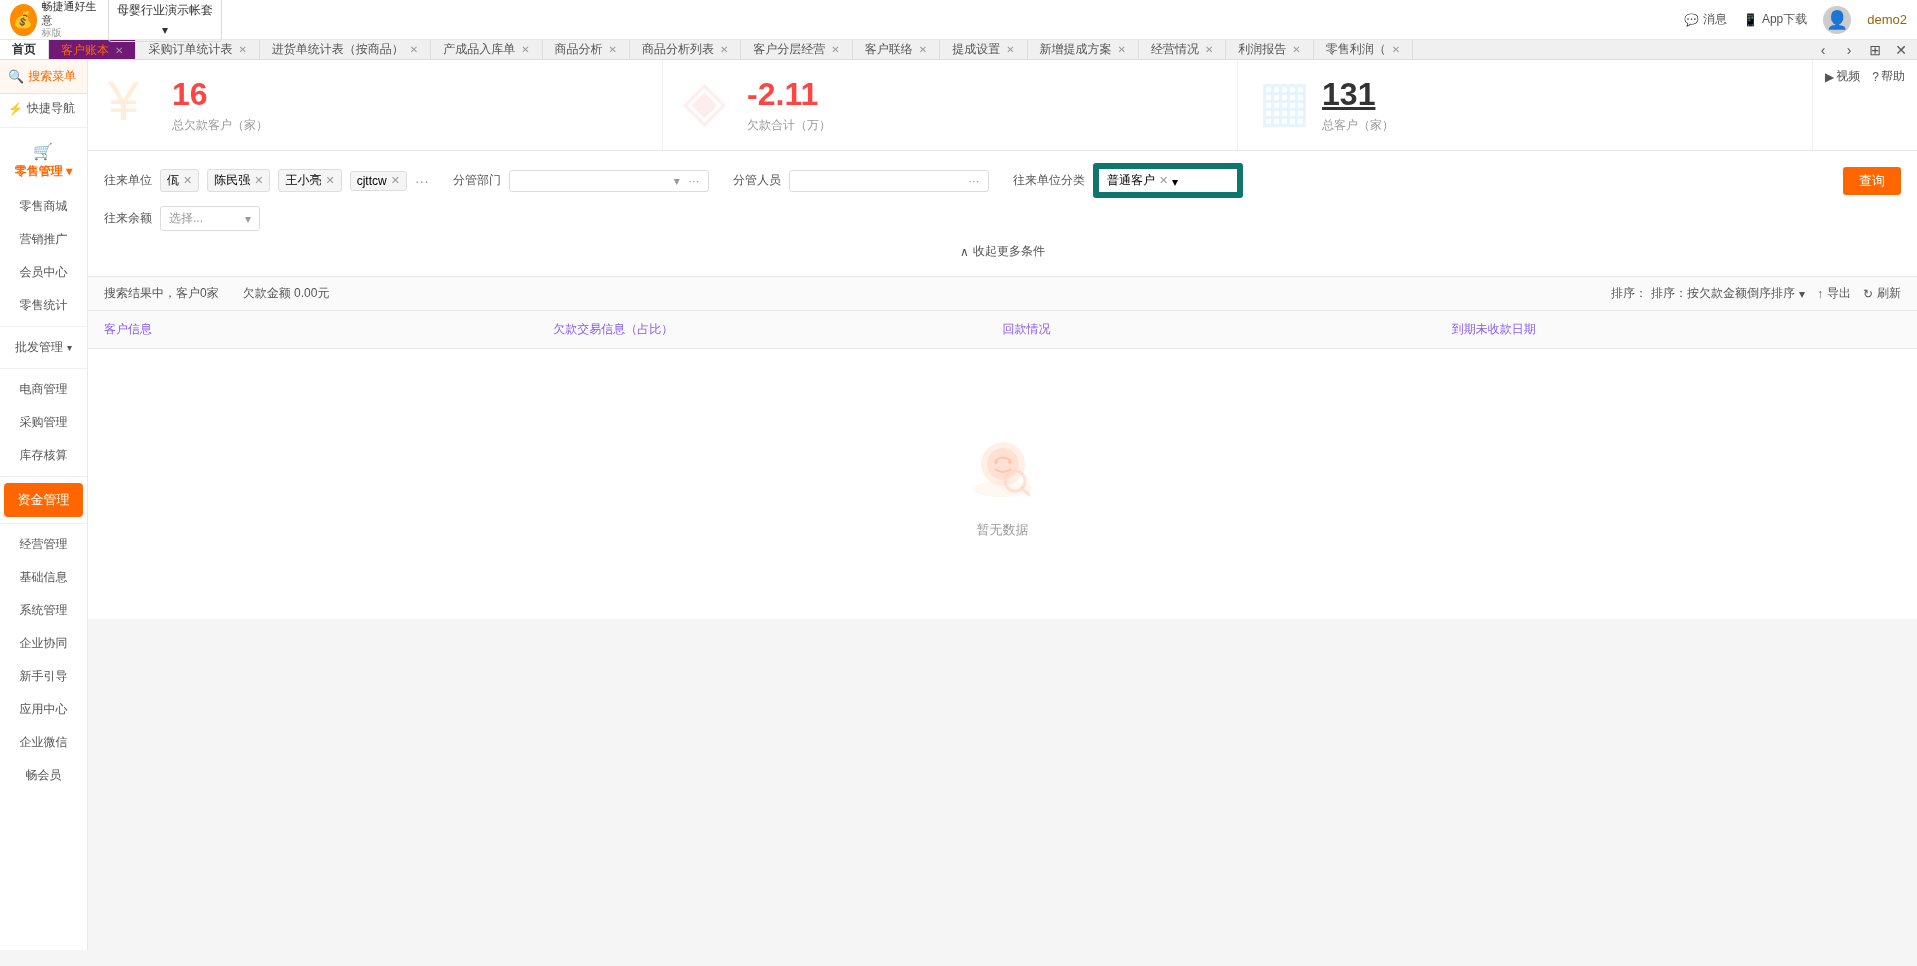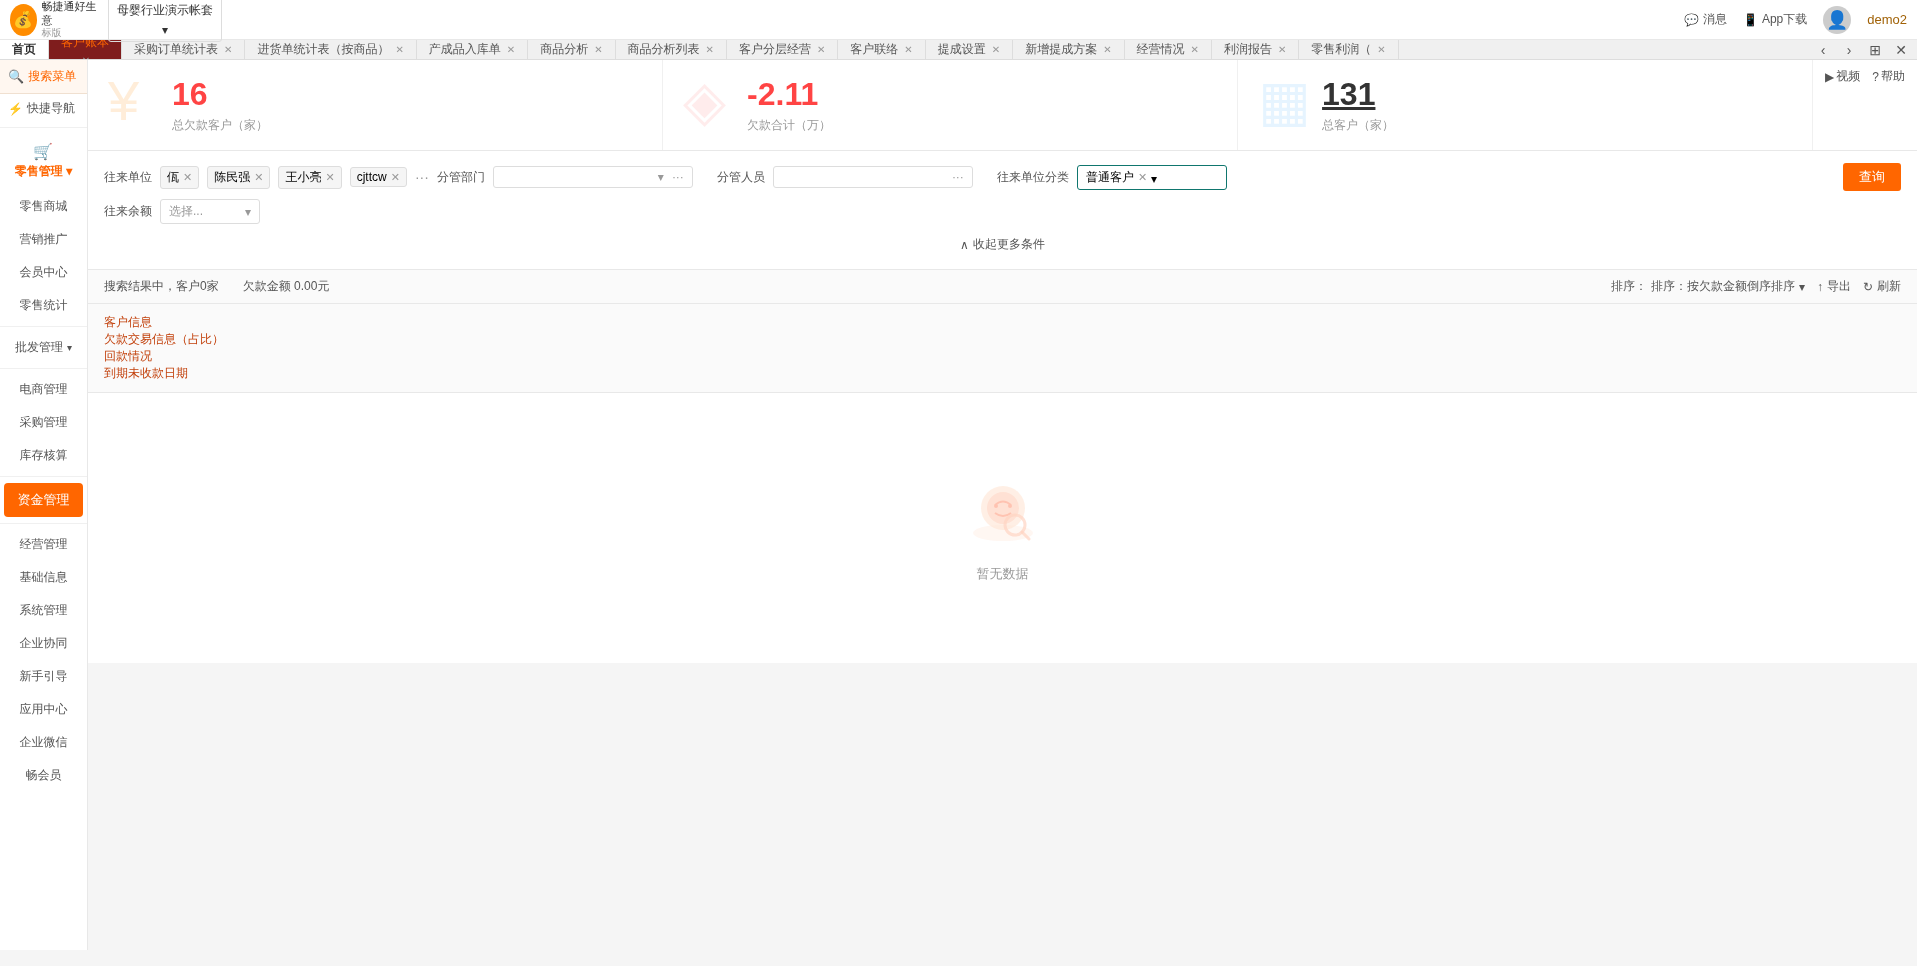--- a/index.html
+++ b/index.html
@@ -94,24 +94,23 @@
       height: 36px;
       font-size: 12px;
       cursor: pointer;
       white-space: nowrap;
       border-right: 1px solid #ddd;
       color: #555;
       gap: 4px;
       flex-shrink: 0;
     }
     .tab-item.active {
-      background: #7f1d1d;
+      background: #701a75;
       color: #ff6600;
       border-top: 2px solid #c2410c;
-      flex-direction: column;
     }
     .tab-item.home {
       background: #fff;
       font-weight: bold;
       color: #333;
     }
     .tab-close {
       font-size: 10px;
       color: #999;
       margin-left: 2px;
@@ -275,21 +274,21 @@
     .filter-select-wide {
       min-width: 200px;
     }
     .filter-select .arrow {
       margin-left: auto;
       color: #999;
     }
     .filter-classify {
       display: inline-flex;
       align-items: flex-end;
-      border: 1px solid #0f766e;
+      border: 6px solid #0f766e;
       border-radius: 3px;
       padding: 3px 8px;
       font-size: 12px;
       gap: 4px;
       cursor: pointer;
       min-width: 150px;
     }
     .query-btn {
       background: #ff6600;
       color: #fff;
@@ -348,24 +347,23 @@
     
     .data-table {
       background: #fff;
       margin: 0;
     }
     .table-header {
       display: flex;
       padding: 10px 16px;
       border-bottom: 1px solid #e8e8e8;
       font-size: 12px;
-      color: #c2410c;
+      color: #8b5cf6;
       font-weight: 500;
       background: #fafafa;
-      flex-direction: column;
     }
     .th-customer { flex: 2; }
     .th-debt { flex: 2; }
     .th-repay { flex: 2; }
     .th-due { flex: 2; }
 
     
     .empty-state {
       display: flex;
       flex-direction: column;
@@ -614,21 +612,21 @@
         <div class="filter-tag">
           <span>王小亮</span>
           <span class="tag-close-x">✕</span>
         </div>
         <div class="filter-tag">
           <span>cjttcw</span>
           <span class="tag-close-x">✕</span>
         </div>
         <span class="filter-more">···</span>
 
-        <span class="filter-label" style="">分管部门</span>
+        <span class="filter-label" style="margin-left:16px;">分管部门</span>
         <div class="filter-select filter-select-wide">
           <span style="color:#ccc; flex:1;"></span>
           <span class="arrow">▾</span>
           <span style="margin-left:4px; color:#999;">···</span>
         </div>
 
         <span class="filter-label" style="margin-left:16px;">分管人员</span>
         <div class="filter-select filter-select-wide">
           <span style="color:#ccc; flex:1;"></span>
           <span style="margin-left:4px; color:#999;">···</span>

